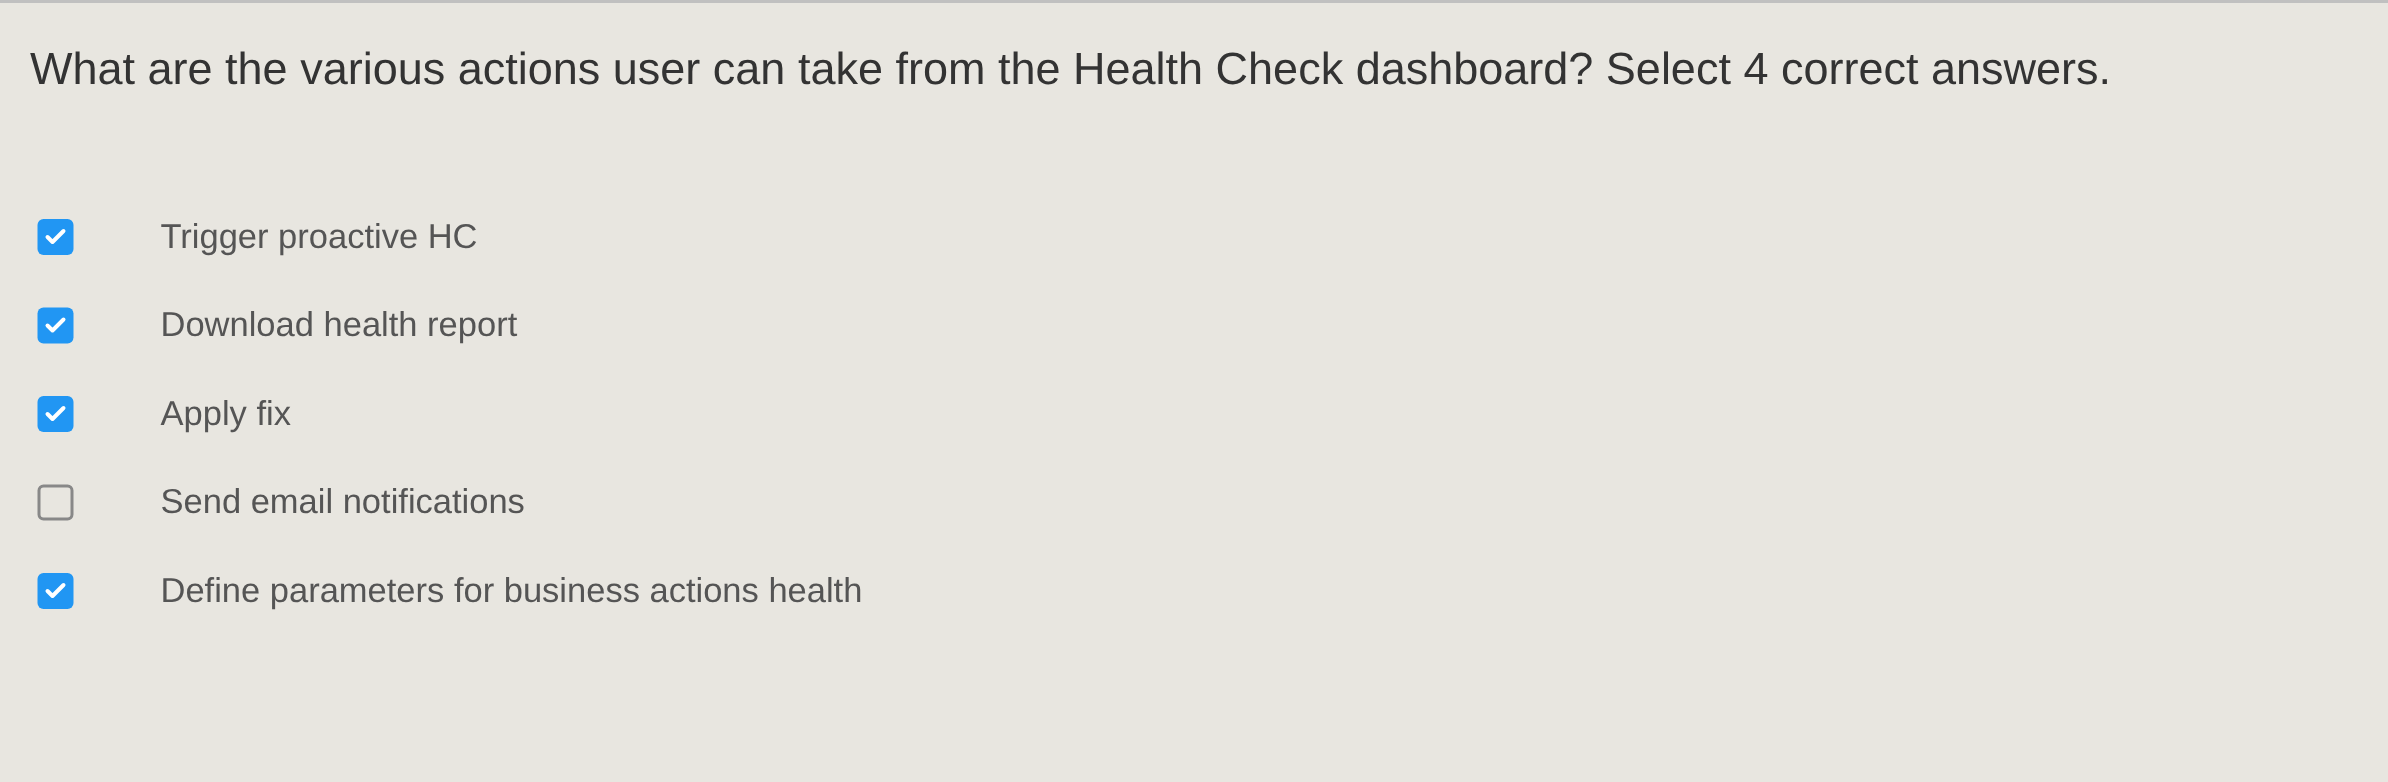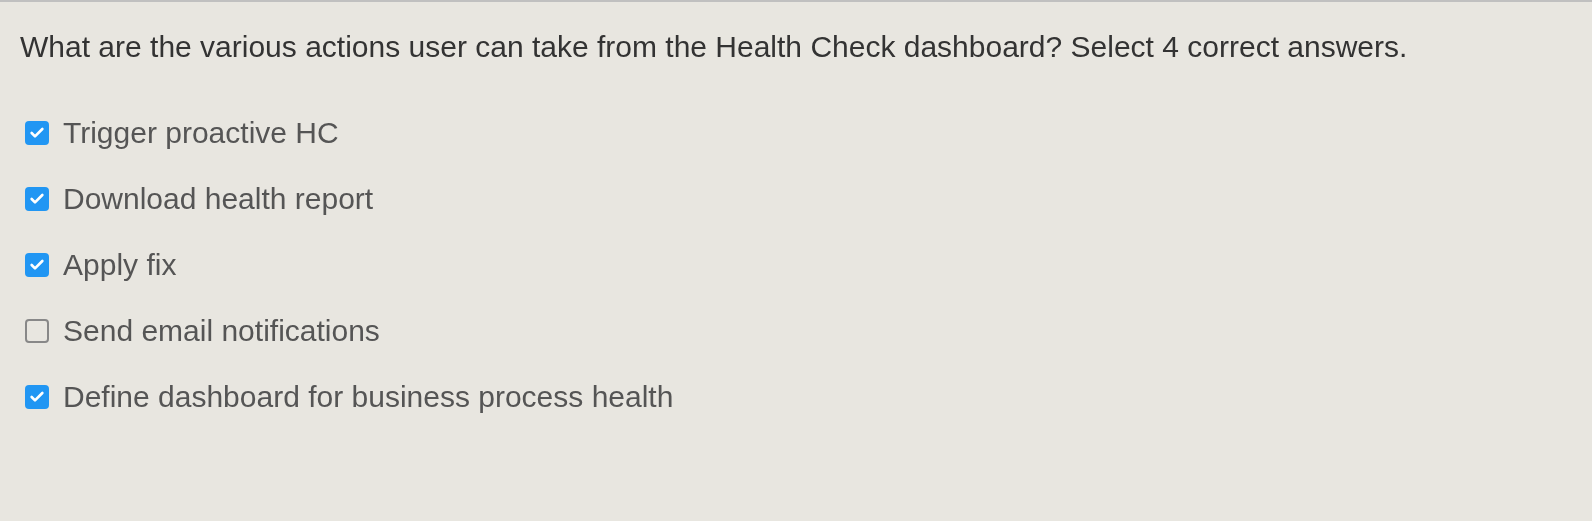--- a/index.html
+++ b/index.html
@@ -11,21 +11,21 @@
       font-family: Arial, Helvetica, sans-serif;
       background: #e8e6e0;
       width: 1592px;
       height: 521px;
       padding: 25px 20px;
       border-top: 2px solid #c0c0c0;
     }
     .question {
       font-size: 30px;
       color: #333;
-      margin-bottom: 50px;
+      margin-bottom: 78px;
       line-height: 1.3;
     }
     .options {
       display: flex;
       flex-direction: column;
       gap: 32px;
       padding-left: 5px;
     }
     .option-row {
       display: flex;
@@ -48,23 +48,24 @@
     }
     .checkbox.unchecked {
       background: transparent;
       border: 2px solid #888;
     }
     .checkbox svg {
       width: 16px;
       height: 16px;
     }
     .option-label {
-      font-size: 30px;
+      font-size: 23px;
       color: #555;
       cursor: pointer;
+      margin-left: 44px;
     }
   </style>
 </head>
 <body>
 
 <div class="question">What are the various actions user can take from the Health Check dashboard? Select 4 correct answers.</div>
 
 <div class="options">
   <div class="option-row">
     <div class="checkbox checked">
@@ -97,15 +98,15 @@
     <div class="checkbox unchecked"></div>
     <span class="option-label">Send email notifications</span>
   </div>
 
   <div class="option-row">
     <div class="checkbox checked">
       <svg viewBox="0 0 24 24" fill="none" stroke="white" stroke-width="4" stroke-linecap="round" stroke-linejoin="round">
           <polyline points="20 6 9 17 4 12"></polyline>
         </svg>
     </div>
-    <span class="option-label">Define dashboard for business process health</span>
+    <span class="option-label">Define parameters for business actions health</span>
   </div>
 </div>
 
 </body></html>

